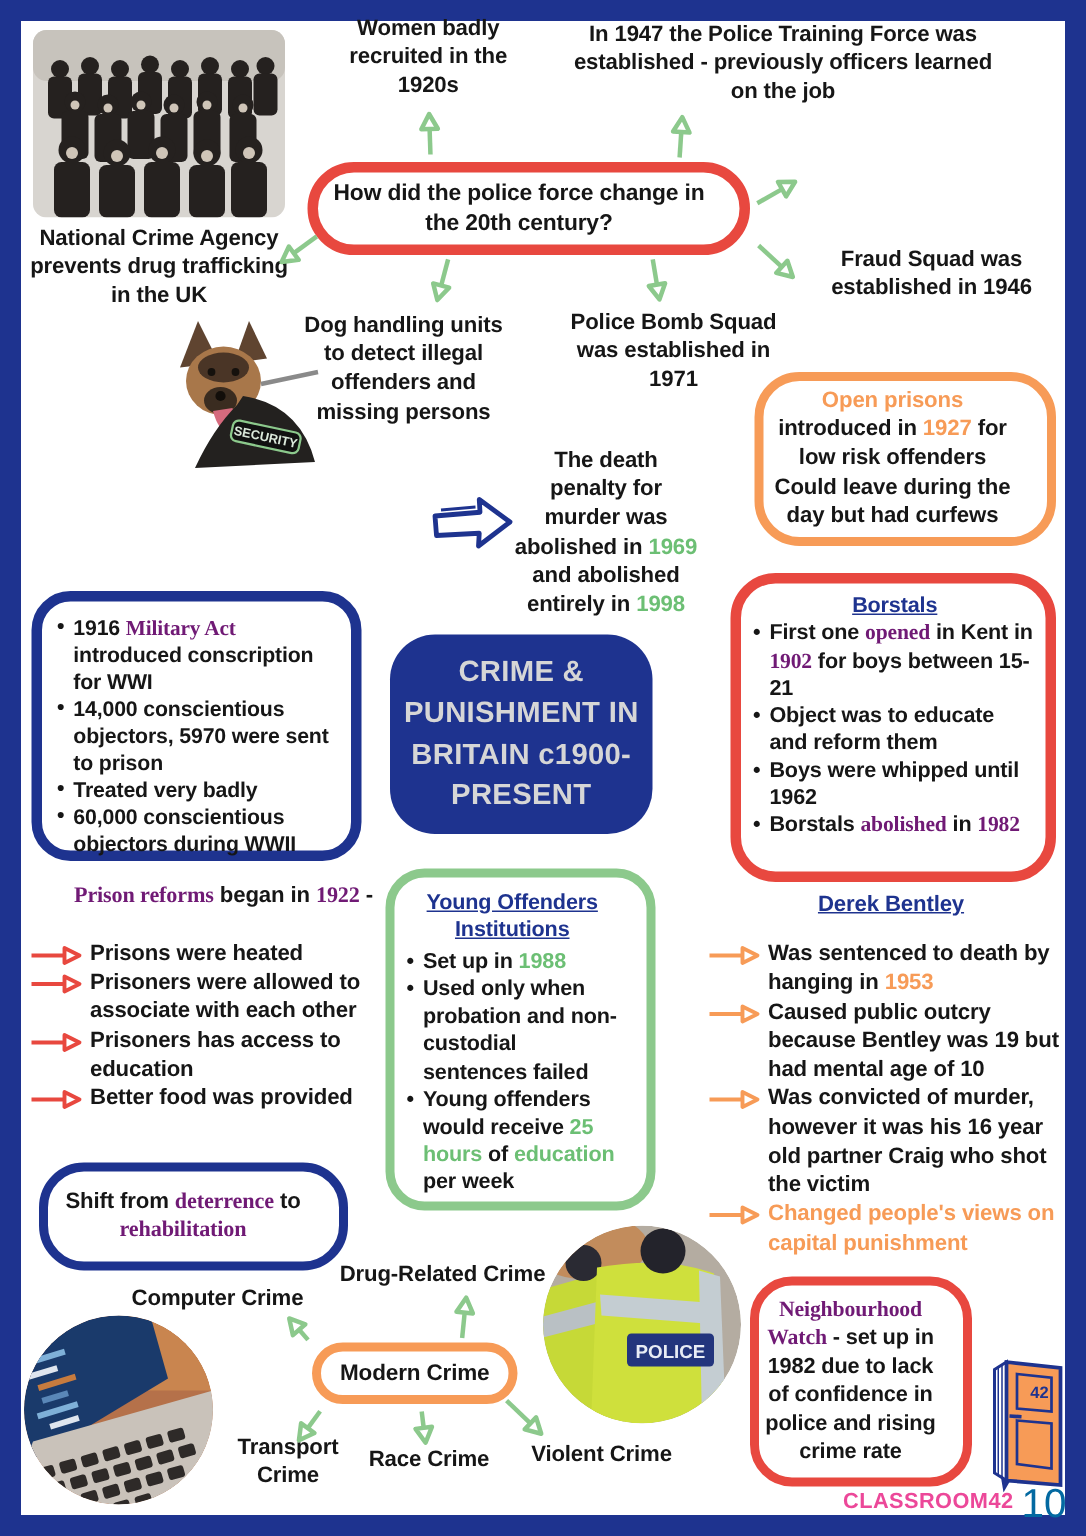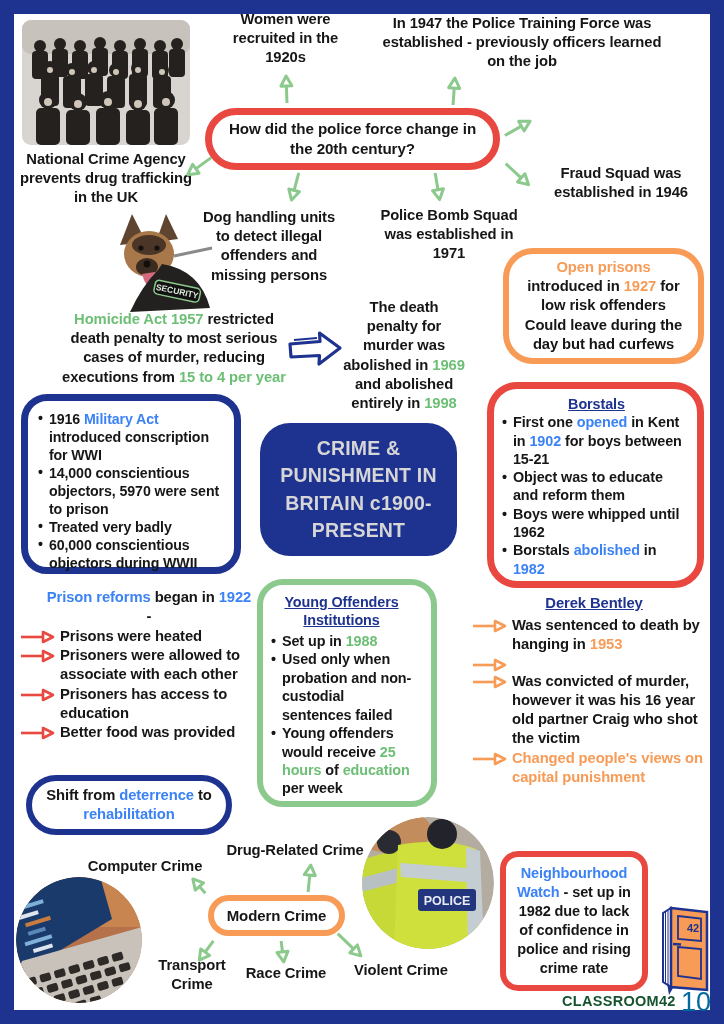--- a/index.html
+++ b/index.html
@@ -1,40 +1,40 @@
 <!DOCTYPE html>
 <html><head>
 <meta charset="utf-8">
 <style>
   html,body{margin:0;padding:0;background:#555;}
   .page{position:relative;width:724px;height:1024px;background:#1e338f;margin:0 auto;overflow:hidden;
         font-family:"Liberation Sans", sans-serif;}
   .canvas{position:absolute;left:14px;top:14px;right:14px;bottom:14px;background:#ffffff;}
   .t{position:absolute;font-weight:700;color:#161616;text-align:center;font-size:14.8px;line-height:1.3;letter-spacing:-0.1px;}
   .left{text-align:left;}
-  .red{color:#3b82f6;} .green{color:#6cbf74;} .orange{color:#f79b57;} .navy{color:#1e338f;}
+  .red{color:#701a75;font-family:Liberation Serif, serif;} .green{color:#6cbf74;} .orange{color:#f79b57;} .navy{color:#1e338f;}
   .uline{text-decoration:underline;}
-  .bub{position:absolute;background:#fff;border-style:solid;display:flex;align-items:center;justify-content:center;box-sizing:border-box;}
+  .bub{position:absolute;background:#fff;border-style:solid;display:flex;align-items:center;box-sizing:border-box;}
   .bub-red{border-color:#e8483f;} .bub-navy{border-color:#1e338f;} .bub-orange{border-color:#f79b57;} .bub-green{border-color:#8cc98c;}
   .photo{position:absolute;overflow:hidden;}
   .round{border-radius:50%;}
   
   .b-row{display:flex;gap:6px;text-align:left;align-items:flex-start;}
   .b-dot{flex:0 0 auto;line-height:1.25;}
   
   .a-row{display:flex;gap:4px;text-align:left;align-items:flex-start;}
   .a-row svg{flex:0 0 auto;margin-top:3px;}
   .red-arrow line,.red-arrow path{stroke:#e8483f;fill:none;stroke-width:2.6;stroke-linejoin:round;}
   .orange-arrow line,.orange-arrow path{stroke:#f79b57;fill:none;stroke-width:2.6;stroke-linejoin:round;}
   
   .ga{position:absolute;transform-origin:0 50%;}
   .ga line,.ga path{stroke:#8cc98c;stroke-width:3;fill:none;stroke-linejoin:round;}
   .center-box{position:absolute;background:#1e338f;border-radius:30px;display:flex;align-items:center;justify-content:center;}
   .center-box div{color:#d6d6d6;font-weight:700;font-size:19.5px;line-height:1.4;text-align:center;letter-spacing:0.2px;}
-  .footer-brand{position:absolute;font-weight:700;color:#14532d;font-size:14.5px;letter-spacing:0.3px;}
+  .footer-brand{position:absolute;font-weight:700;color:#ec4899;font-size:14.5px;letter-spacing:0.3px;}
   .page-num{position:absolute;font-weight:400;color:#0369a1;font-size:27px;}
 </style>
 </head>
 <body>
 
 <div class="page">
 <div class="canvas">
 
   <svg class="photo" style="left:8px;top:6px;" width="168" height="125" viewBox="0 0 168 125">
     <rect x="0" y="0" width="168" height="125" rx="9" fill="#d8d5d0"></rect>
@@ -125,21 +125,21 @@
           <circle cx="144" cy="82" r="4"></circle>
       <circle cx="28" cy="50" r="3"></circle>
           <circle cx="50" cy="52" r="3"></circle>
           <circle cx="72" cy="50" r="3"></circle>
       <circle cx="94" cy="52" r="3"></circle>
           <circle cx="116" cy="50" r="3"></circle>
           <circle cx="140" cy="52" r="3"></circle>
     </g>
   </svg>
 
-  <div class="t" style="left:199px;top:-4px;width:145px;">Women were recruited in the 1920s</div>
+  <div class="t" style="left:199px;top:-4px;width:145px;">Women badly recruited in the 1920s</div>
 
   <div class="t" style="left:358px;top:0px;width:300px;text-align:center;">In 1947 the Police Training Force was established - previously officers learned on the job</div>
 
   <div class="bub bub-red" style="left:191px;top:94px;width:295px;height:62px;border-width:7px;border-radius:34px;">
     <div class="t" style="position:static;width:268px;font-size:15.2px;">How did the police force change in the 20th century?</div>
   </div>
 
 
   <div class="t" style="left:526px;top:150px;width:162px;">Fraud Squad was established in 1946</div>
 
@@ -168,23 +168,20 @@
 
   <div class="t" style="left:362px;top:192px;width:146px;">Police Bomb Squad was established in 1971</div>
 
   <div class="bub bub-orange" style="left:489px;top:234px;width:201px;height:116px;border-width:6px;border-radius:30px;">
     <div class="t" style="position:static;width:172px;">
       <span class="orange">Open prisons</span><span> introduced in </span><span class="orange">1927</span><span> for low risk offenders</span><br>
       <span>Could leave during the day but had curfews</span>
     </div>
   </div>
 
-  <div class="t" style="left:42px;top:296px;width:236px;">
-    <span class="green">Homicide Act 1957</span><span> restricted death penalty to most serious cases of murder, reducing executions from </span><span class="green">15 to 4 per year</span>
-  </div>
 
   <svg style="position:absolute;left:272px;top:312px;" width="58" height="44" viewBox="0 0 58 44">
     <path d="M4 18 L34 15.5 L33.5 7 L54 22 L33 38 L33.5 29.5 L5 31 Z" fill="#ffffff" stroke="#1e338f" stroke-width="3.2" stroke-linejoin="round"></path>
     <path d="M8 14 L31 12" stroke="#1e338f" stroke-width="2" fill="none"></path>
   </svg>
 
   <div class="t" style="left:328px;top:284px;width:124px;">
     <span>The death penalty for murder was abolished in </span><span class="green">1969</span><span> and abolished entirely in </span><span class="green">1998</span>
   </div>
 
@@ -202,21 +199,21 @@
             <span class="b-dot">•</span>
             <span>Treated very badly</span>
           </div>
       <div class="b-row">
             <span class="b-dot">•</span>
             <span>60,000 conscientious objectors during WWII</span>
           </div>
     </div>
   </div>
 
-  <div class="center-box" style="left:246px;top:409px;width:197px;height:133px;">
+  <div class="center-box" style="left:246px;top:409px;width:175px;height:133px;">
     <div>CRIME &amp; PUNISHMENT IN BRITAIN c1900-PRESENT</div>
   </div>
 
   <div class="bub bub-red" style="left:473px;top:368px;width:217px;height:206px;border-width:7px;border-radius:30px;align-items:flex-start;justify-content:flex-start;padding:6px 6px 4px 8px;">
     <div class="t left" style="position:static;font-size:14.4px;line-height:1.27;width:100%;">
       <div style="text-align:center;" class="navy uline">Borstals</div>
       <div class="b-row">
             <span class="b-dot">•</span>
             <span><span>First one </span><span class="red">opened</span><span> in Kent in </span><span class="red">1902</span><span> for boys between 15-21</span></span>
           </div>
@@ -262,21 +259,21 @@
         </div>
     <div class="a-row">
           <svg class="red-arrow" width="36" height="14" viewBox="0 0 36 14">
             <line x1="1" y1="7" x2="24" y2="7"></line>
             <path d="M23 2 L33 7 L23 12 Z"></path>
           </svg>
           <span>Better food was provided</span>
         </div>
   </div>
 
-  <div class="bub bub-navy" style="left:12px;top:761px;width:206px;height:60px;border-width:6.5px;border-radius:30px;">
+  <div class="bub bub-navy" style="left:12px;top:761px;width:206px;height:72px;border-width:6.5px;border-radius:30px;">
     <div class="t" style="position:static;width:180px;">
       <span>Shift from </span><span class="red">deterrence</span><span> to </span><span class="red">rehabilitation</span>
     </div>
   </div>
 
   <div class="bub bub-green" style="left:243px;top:565px;width:180px;height:228px;border-width:6px;border-radius:26px;align-items:flex-start;justify-content:flex-start;padding:8px 19px 4px 8px;">
     <div class="t left" style="position:static;font-size:14.4px;line-height:1.28;width:100%;">
       <div style="text-align:center;" class="navy uline">Young Offenders Institutions</div>
       <div class="b-row" style="margin-top:2px;">
             <span class="b-dot">•</span>
@@ -288,33 +285,34 @@
           </div>
       <div class="b-row">
             <span class="b-dot">•</span>
             <span><span>Young offenders would receive </span><span class="green">25 hours</span><span> of </span><span class="green">education</span><span> per week</span></span>
           </div>
     </div>
   </div>
 
   <div class="t" style="left:458px;top:580px;width:244px;">
     <div class="navy uline">Derek Bentley</div>
-    <div class="left" style="margin-top:3px;">
+    <div class="left" style="margin-top:14px;">
       <div class="a-row">
             <svg class="orange-arrow" width="36" height="14" viewBox="0 0 36 14">
               <line x1="1" y1="7" x2="24" y2="7"></line>
               <path d="M23 2 L33 7 L23 12 Z"></path>
             </svg>
             <span><span>Was sentenced to death by hanging in </span><span class="orange">1953</span></span>
           </div>
       <div class="a-row">
             <svg class="orange-arrow" width="36" height="14" viewBox="0 0 36 14">
               <line x1="1" y1="7" x2="24" y2="7"></line>
               <path d="M23 2 L33 7 L23 12 Z"></path>
             </svg>
+            <span>Caused public outcry because Bentley was 19 but had mental age of 10</span>
           </div>
       <div class="a-row">
             <svg class="orange-arrow" width="36" height="14" viewBox="0 0 36 14">
               <line x1="1" y1="7" x2="24" y2="7"></line>
               <path d="M23 2 L33 7 L23 12 Z"></path>
             </svg>
             <span>Was convicted of murder, however it was his 16 year old partner Craig who shot the victim</span>
           </div>
       <div class="a-row">
             <svg class="orange-arrow" width="36" height="14" viewBox="0 0 36 14">
@@ -399,21 +397,21 @@
       <circle cx="27" cy="25" r="12" fill="#2a2a33"></circle>
       <path d="M36 28 Q82 20 114 32 L122 132 L32 132 Z" fill="#cfe03c"></path>
       <circle cx="80" cy="17" r="15" fill="#23232b"></circle>
       <path d="M38 46 L118 52 L117 66 L39 60 Z" fill="#c4cdd2"></path>
       <path d="M104 30 L118 34 L122 132 L106 132 Z" fill="#c4cdd2"></path>
       <rect x="56" y="72" width="58" height="22" rx="3" fill="#23357d"></rect>
       <text x="85" y="88" text-anchor="middle" font-size="12.5" font-weight="bold" fill="#e8ecf5">POLICE</text>
     </g>
   </svg>
 
-  <div class="bub bub-red" style="left:486px;top:837px;width:148px;height:140px;border-width:6.5px;border-radius:18px;">
+  <div class="bub bub-red" style="left:486px;top:837px;width:148px;height:140px;border-width:6.5px;border-radius:28px;">
     <div class="t" style="position:static;width:122px;font-size:14.5px;">
       <span class="red">Neighbourhood Watch</span><span> - set up in 1982 due to lack of confidence in police and rising crime rate</span>
     </div>
   </div>
 
   <svg style="position:absolute;left:641px;top:889px;" width="58" height="92" viewBox="0 0 58 92">
     <path d="M8 10 L16 5 L16 84 L8 79 Z" fill="#ffffff" stroke="#1e338f" stroke-width="2"></path>
     <line x1="10.5" y1="9" x2="10.5" y2="80" stroke="#1e338f" stroke-width="1"></line>
     <line x1="13" y1="7.5" x2="13" y2="82" stroke="#1e338f" stroke-width="1"></line>
     <polygon points="16,5 52,9 52,87 16,84" fill="#f79b57" stroke="#1e338f" stroke-width="2.5"></polygon>

